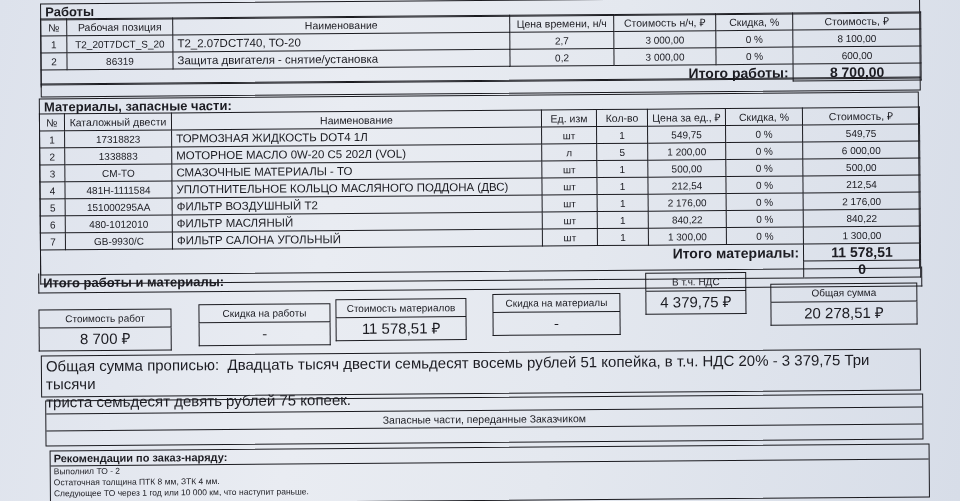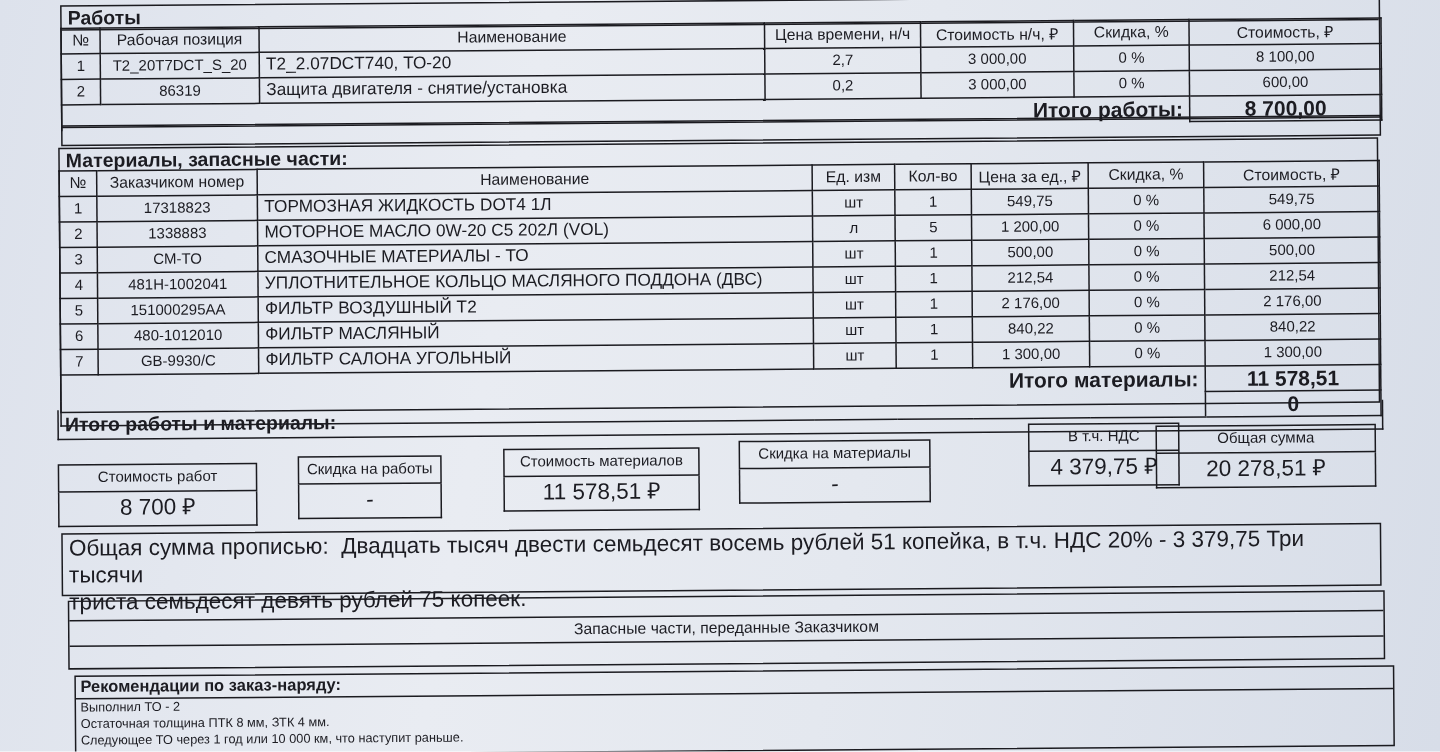--- a/index.html
+++ b/index.html
@@ -103,21 +103,21 @@
         <col style="width:370px">
       <col style="width:55px">
         <col style="width:51px">
         <col style="width:78px">
         <col style="width:77px">
         <col style="width:117px">
     </colgroup>
     <tbody>
         <tr>
       <td class="c hdr">№</td>
-      <td class="c hdr">Заказчиком номер</td>
+      <td class="c hdr">Каталожный двести</td>
       <td class="c hdr">Наименование</td>
       <td class="c hdr">Ед. изм</td>
       <td class="c hdr">Кол-во</td>
       <td class="c hdr">Цена за ед., ₽</td>
       <td class="c hdr">Скидка, %</td>
       <td class="c hdr">Стоимость, ₽</td>
     </tr>
     <tr>
       <td class="c">1</td>
       <td class="c small">17318823</td>
@@ -143,21 +143,21 @@
       <td class="c small">CM-TO</td>
       <td class="l name">СМАЗОЧНЫЕ МАТЕРИАЛЫ - ТО</td>
       <td class="c small">шт</td>
       <td class="c">1</td>
       <td class="c">500,00</td>
       <td class="c">0 %</td>
       <td class="c">500,00</td>
     </tr>
     <tr>
       <td class="c">4</td>
-      <td class="c small">481H-1002041</td>
+      <td class="c small">481H-1111584</td>
       <td class="l name">УПЛОТНИТЕЛЬНОЕ КОЛЬЦО МАСЛЯНОГО ПОДДОНА (ДВС)</td>
       <td class="c small">шт</td>
       <td class="c">1</td>
       <td class="c">212,54</td>
       <td class="c">0 %</td>
       <td class="c">212,54</td>
     </tr>
     <tr>
       <td class="c">5</td>
       <td class="c small">151000295AA</td>
@@ -200,33 +200,33 @@
     </table>
 
   <div class="box" style="left:38px; top:270px; width:884px; height:20px; border-top:none;">
     <div class="section-title" style="line-height:20px;">Итого работы и материалы:</div>
   </div>
 
   <div class="sum-box" style="left:38px; top:306px; width:133px;">
     <div class="lab">Стоимость работ</div>
     <div class="val">8 700 ₽</div>
   </div>
-  <div class="sum-box" style="left:198px; top:302px; width:96px;">
+  <div class="sum-box" style="left:198px; top:302px; width:132px;">
     <div class="lab">Скидка на работы</div>
     <div class="val">-</div>
   </div>
   <div class="sum-box" style="left:335px; top:298px; width:131px;">
     <div class="lab">Стоимость материалов</div>
     <div class="val">11 578,51 ₽</div>
   </div>
   <div class="sum-box" style="left:492px; top:294px; width:128px;">
     <div class="lab">Скидка на материалы</div>
     <div class="val">-</div>
   </div>
-  <div class="sum-box" style="left:645px; top:284px; width:101px;margin-left:40px;">
+  <div class="sum-box" style="left:645px; top:274px; width:101px;">
     <div class="lab">В т.ч. НДС</div>
     <div class="val">4 379,75 ₽</div>
   </div>
   <div class="sum-box" style="left:770px; top:286px; width:147px;">
     <div class="lab">Общая сумма</div>
     <div class="val">20 278,51 ₽</div>
   </div>
 
   <div class="words">
     <span>Общая сумма прописью:</span>&nbsp;

